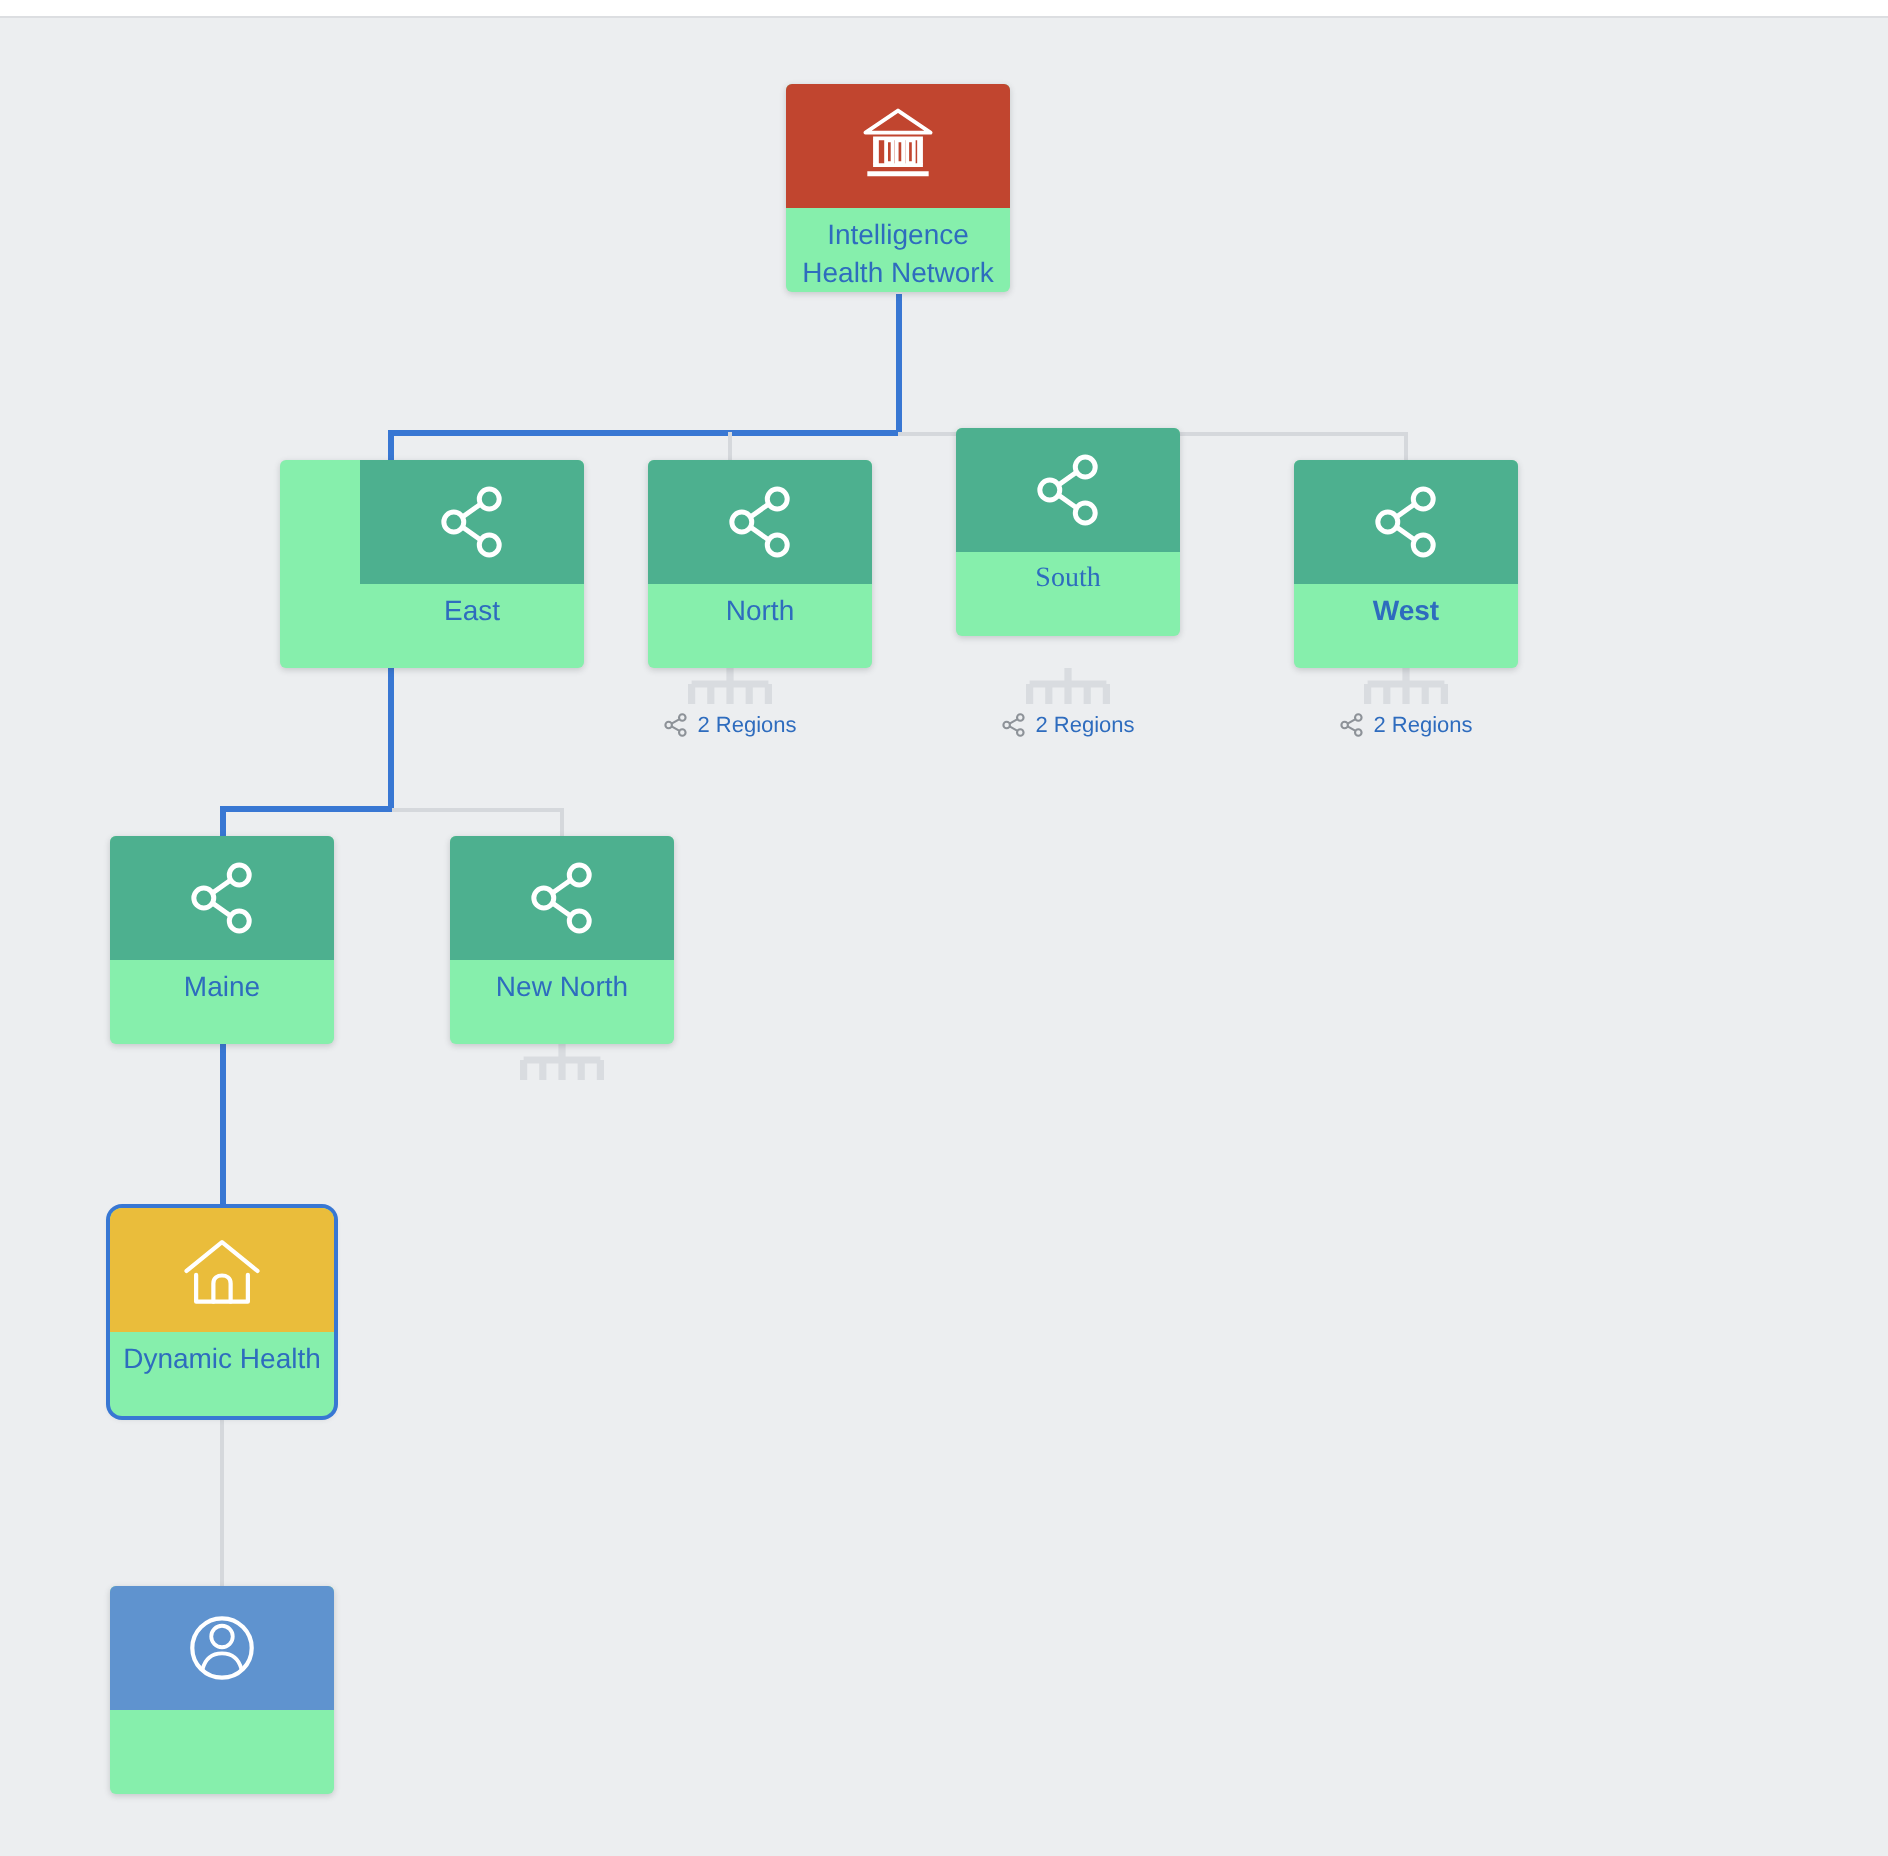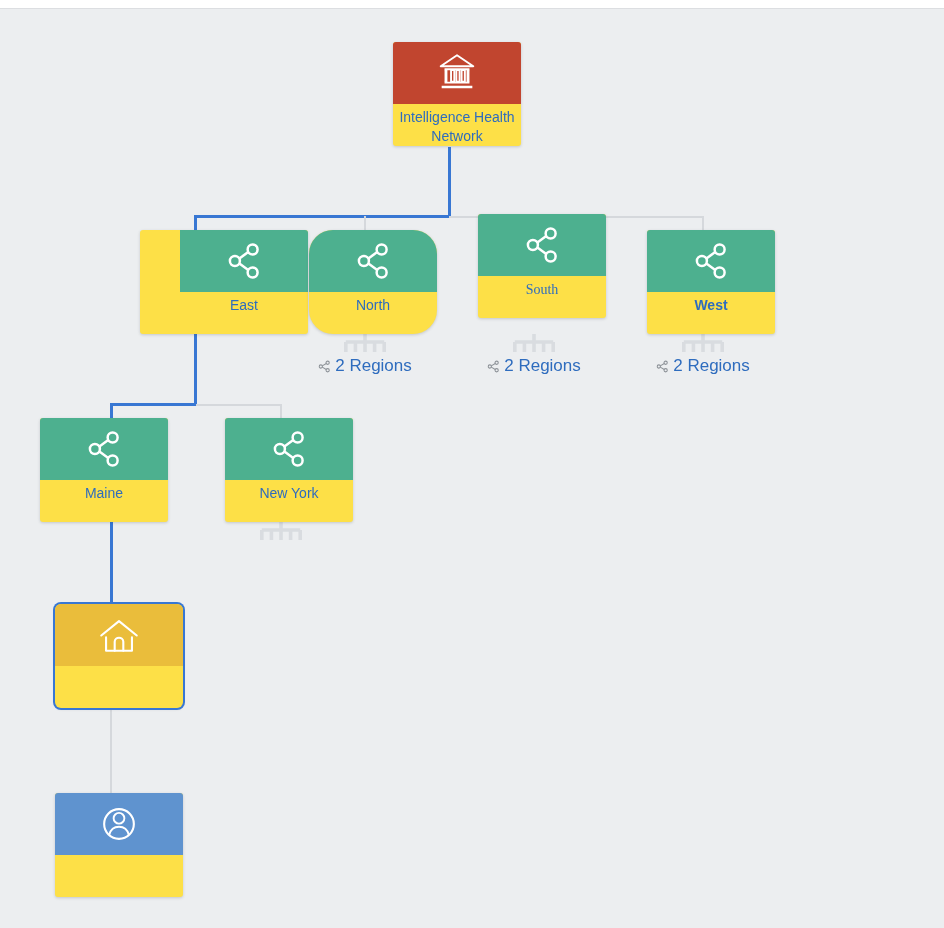--- a/index.html
+++ b/index.html
@@ -11,21 +11,21 @@
   .top-bar{
     position:absolute;left:0;top:0;width:944px;height:8px;
     background:#ffffff;border-bottom:1px solid #dcdee1;
   }
   
   .seg{position:absolute;}
   .seg.active{background:#3877d3;}
   .seg.inactive{background:#d5d8dc;}
   
   .node{
-    position:absolute;width:128px;height:104px;background:#fde047;
+    position:absolute;width:112px;height:104px;background:#86efac;
     border-radius:3px;overflow:hidden;
     box-shadow:0 1px 3px rgba(60,64,67,.22);
     cursor:pointer;
   }
   .node.selected{
     border-radius:6px;
     box-shadow:0 0 0 2px #3877d3, 0 1px 3px rgba(60,64,67,.22);
   }
   .icon-area{
     height:62px;display:flex;align-items:center;justify-content:center;
@@ -38,21 +38,21 @@
     height:42px;padding-top:4px;box-sizing:border-box;
     font-size:14px;line-height:19px;color:#2e6cbe;text-align:center;
   }
   
   .rake{position:absolute;width:46px;height:20px;cursor:pointer;}
   
   .badge-row{
     position:absolute;display:flex;align-items:center;gap:4px;
     transform:translateX(-50%);cursor:pointer;white-space:nowrap;
   }
-  .badge-row .badge-label{font-size:17px;color:#2e6cbe;}
+  .badge-row .badge-label{font-size:11px;color:#2e6cbe;}
 </style>
 </head>
 <body>
 
 <div class="top-bar"></div>
 
 <div class="seg active" style="left:448px;top:147px;width:3px;height:70px;"></div>
 <div class="seg active" style="left:194px;top:215px;width:256px;height:3px;"></div>
 <div class="seg active" style="left:194px;top:215px;width:3px;height:16px;"></div>
 <div class="seg active" style="left:194px;top:334px;width:3px;height:72px;"></div>
@@ -122,21 +122,21 @@
         <circle cx="14.5" cy="24" r="5.2"></circle>
           <circle cx="33" cy="12" r="5.2"></circle>
           <circle cx="33" cy="36" r="5.2"></circle>
         <path d="M19.2 21.3 L28.4 14.7 M19.2 26.7 L28.4 33.3"></path>
       </g>
     </svg>
   </div>
   <div class="node-label">East</div>
 </div>
 
-<div class="node" style="left:309px;top:230px;border-radius:24px;">
+<div class="node" style="left:324px;top:230px;">
   <div class="icon-area region">
     <svg viewBox="0 0 48 48" width="46" height="46">
       <g fill="none" stroke="#ffffff" stroke-width="2.6">
         <circle cx="14.5" cy="24" r="5.2"></circle>
           <circle cx="33" cy="12" r="5.2"></circle>
           <circle cx="33" cy="36" r="5.2"></circle>
         <path d="M19.2 21.3 L28.4 14.7 M19.2 26.7 L28.4 33.3"></path>
       </g>
     </svg>
   </div>
@@ -164,21 +164,21 @@
         <circle cx="14.5" cy="24" r="5.2"></circle>
           <circle cx="33" cy="12" r="5.2"></circle>
           <circle cx="33" cy="36" r="5.2"></circle>
         <path d="M19.2 21.3 L28.4 14.7 M19.2 26.7 L28.4 33.3"></path>
       </g>
     </svg>
   </div>
   <div class="node-label">West</div>
 </div>
 
-<div class="node" style="left:40px;top:418px;">
+<div class="node" style="left:55px;top:418px;">
   <div class="icon-area region">
     <svg viewBox="0 0 48 48" width="46" height="46">
       <g fill="none" stroke="#ffffff" stroke-width="2.6">
         <circle cx="14.5" cy="24" r="5.2"></circle>
           <circle cx="33" cy="12" r="5.2"></circle>
           <circle cx="33" cy="36" r="5.2"></circle>
         <path d="M19.2 21.3 L28.4 14.7 M19.2 26.7 L28.4 33.3"></path>
       </g>
     </svg>
   </div>
@@ -189,33 +189,34 @@
   <div class="icon-area region">
     <svg viewBox="0 0 48 48" width="46" height="46">
       <g fill="none" stroke="#ffffff" stroke-width="2.6">
         <circle cx="14.5" cy="24" r="5.2"></circle>
           <circle cx="33" cy="12" r="5.2"></circle>
           <circle cx="33" cy="36" r="5.2"></circle>
         <path d="M19.2 21.3 L28.4 14.7 M19.2 26.7 L28.4 33.3"></path>
       </g>
     </svg>
   </div>
-  <div class="node-label">New York</div>
+  <div class="node-label">New North</div>
 </div>
 
 <div class="node selected" style="left:55px;top:604px;">
   <div class="icon-area practice">
     <svg viewBox="0 0 48 48" width="46" height="46">
       <g fill="none" stroke="#ffffff" stroke-width="2.2" stroke-linecap="round" stroke-linejoin="round">
         <path d="M5.5 24.5 L24 9.5 L42.5 24.5"></path>
         <path d="M10.5 26.5 V40.5 H37.5 V26.5"></path>
         <path d="M19.5 40.5 V31 C19.5 25.5 28.5 25.5 28.5 31 V40.5"></path>
       </g>
     </svg>
   </div>
+  <div class="node-label">Dynamic Health</div>
 </div>
 
 <div class="node" style="left:55px;top:793px;">
   <div class="icon-area person">
     <svg viewBox="0 0 48 48" width="46" height="46">
       <g fill="none" stroke="#ffffff">
         <circle cx="24" cy="24" r="15.5" stroke-width="2.2"></circle>
         <circle cx="24" cy="18" r="5.6" stroke-width="2"></circle>
         <path d="M13.8 35.2 C15.5 28.5 19.5 26.8 24 26.8 C28.5 26.8 32.5 28.5 34.2 35.2" stroke-width="2"></path>
       </g>

